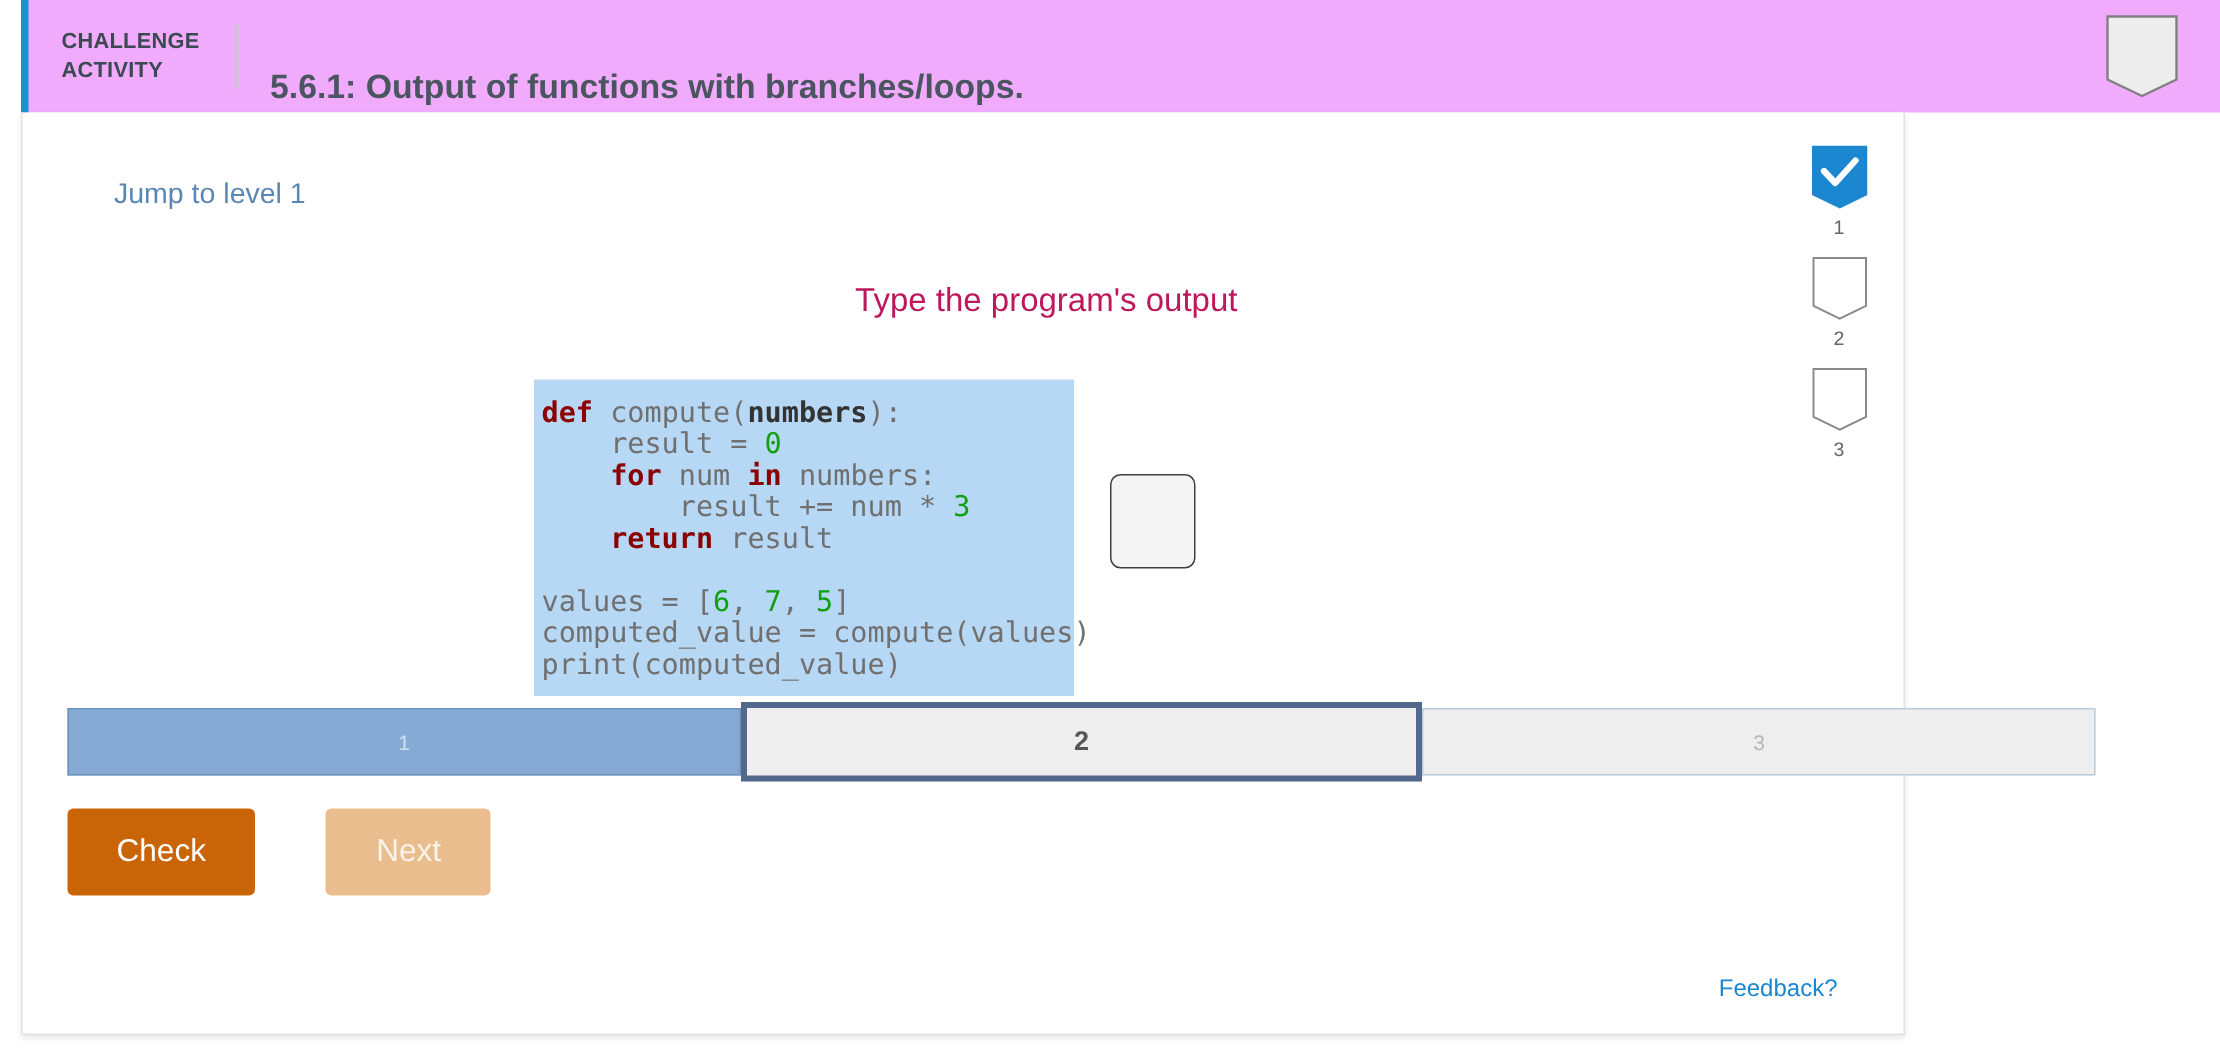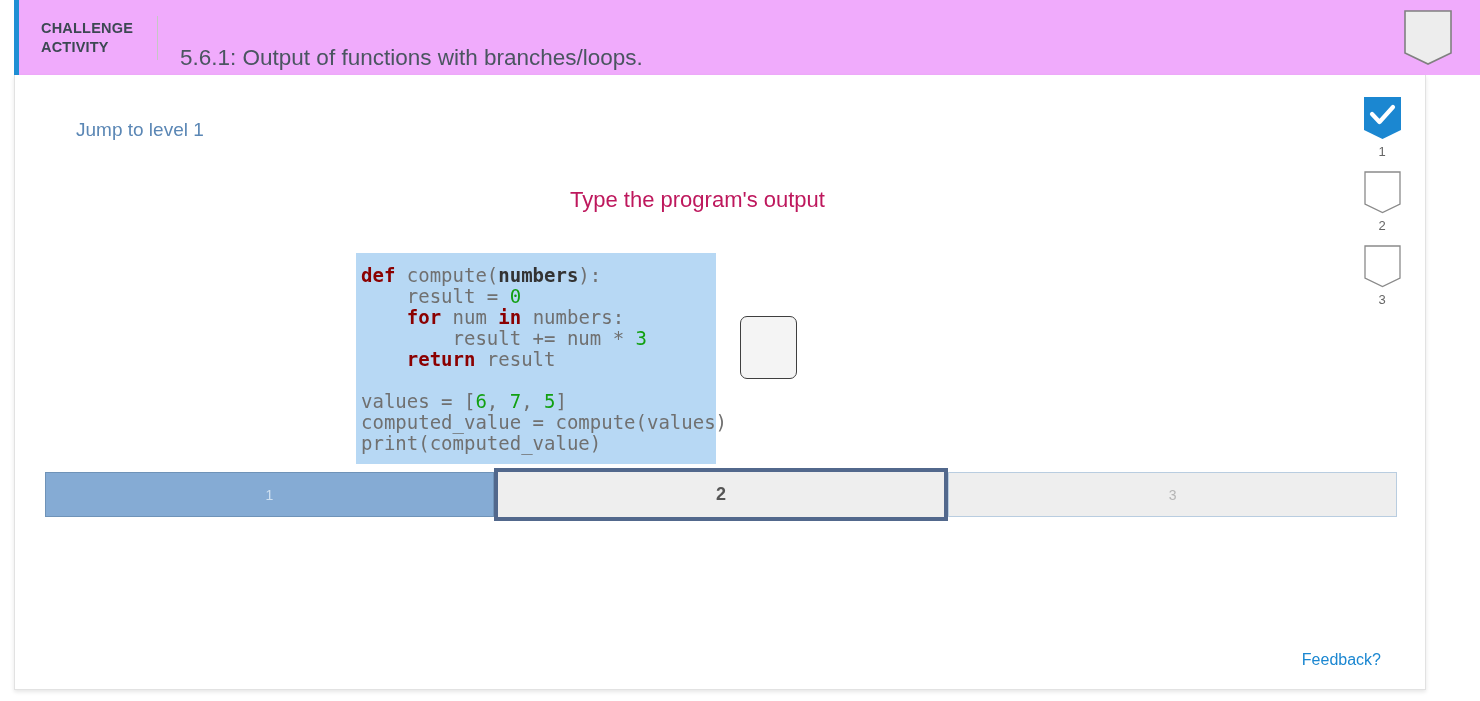--- a/index.html
+++ b/index.html
@@ -45,36 +45,36 @@
   .header-divider {
     width: 1px;
     height: 44px;
     background: #c6c6c6;
     margin-left: 24px;
   }
   .header-title {
     margin-left: 22px;
     font-size: 22.5px;
     color: #4a5560;
-    font-weight: 400;
+    font-weight: 700;
     margin-top: 40px;
   }
 
   
   .header-shield {
     position: absolute;
     right: 27px; top: 9px;
     width: 50px; height: 58px;
   }
 
   
   .card {
     position: absolute;
     left: 14px; top: 75px;
-    width: 1412px; height: 615px;
+    width: 1256px; height: 615px;
     background: #ffffff;
     border: 1px solid #e2e2e2;
     border-top: none;
     box-shadow: 0 2px 4px rgba(0,0,0,0.10);
   }
 
   .jump-link {
     position: absolute;
     left: 61px; top: 44px;
     font-size: 19px;
@@ -245,20 +245,24 @@
     <div class="code-block"><div><span class="kw">def</span><span class="plain"> compute(</span><span class="fnarg">numbers</span><span class="plain">):</span></div><div><span class="plain">    result = </span><span class="num">0</span></div><div><span class="plain">    </span><span class="kw">for</span><span class="plain"> num </span><span class="kw">in</span><span class="plain"> numbers:</span></div><div><span class="plain">        result += num * </span><span class="num">3</span></div><div><span class="plain">    </span><span class="kw">return</span><span class="plain"> result</span></div><div>&nbsp;</div><div><span class="plain">values = [</span><span class="num">6</span><span class="plain">, </span><span class="num">7</span><span class="plain">, </span><span class="num">5</span><span class="plain">]</span></div><div><span class="plain">computed_value = compute(values)</span></div><div><span class="plain">print(computed_value)</span></div></div>
 
     <input class="answer-input" type="text" placeholder="" style="">
 
     <div class="progress">
         <div class="seg seg-done">1</div>
         <div class="seg seg-current">2</div>
         <div class="seg seg-todo">3</div>
       </div>
 
+    <div class="btn-row">
+      <button class="btn btn-check">Check</button>
+      <button class="btn btn-next">Next</button>
+    </div>
 
     <div class="feedback">Feedback?</div>
 
     <div class="rail">
         <div class="rail-item">
           <span>
             <svg class="shield" width="37" height="44" viewBox="0 0 37 44">
               <path d="M0 0 H37 V33 L18.5 42 L0 33 Z" fill="#1b87d1"></path>
               <path d="M8 17 L15.5 25 L29 10" fill="none" stroke="#ffffff" stroke-width="4.2" stroke-linecap="round" stroke-linejoin="round"></path>
             </svg>

